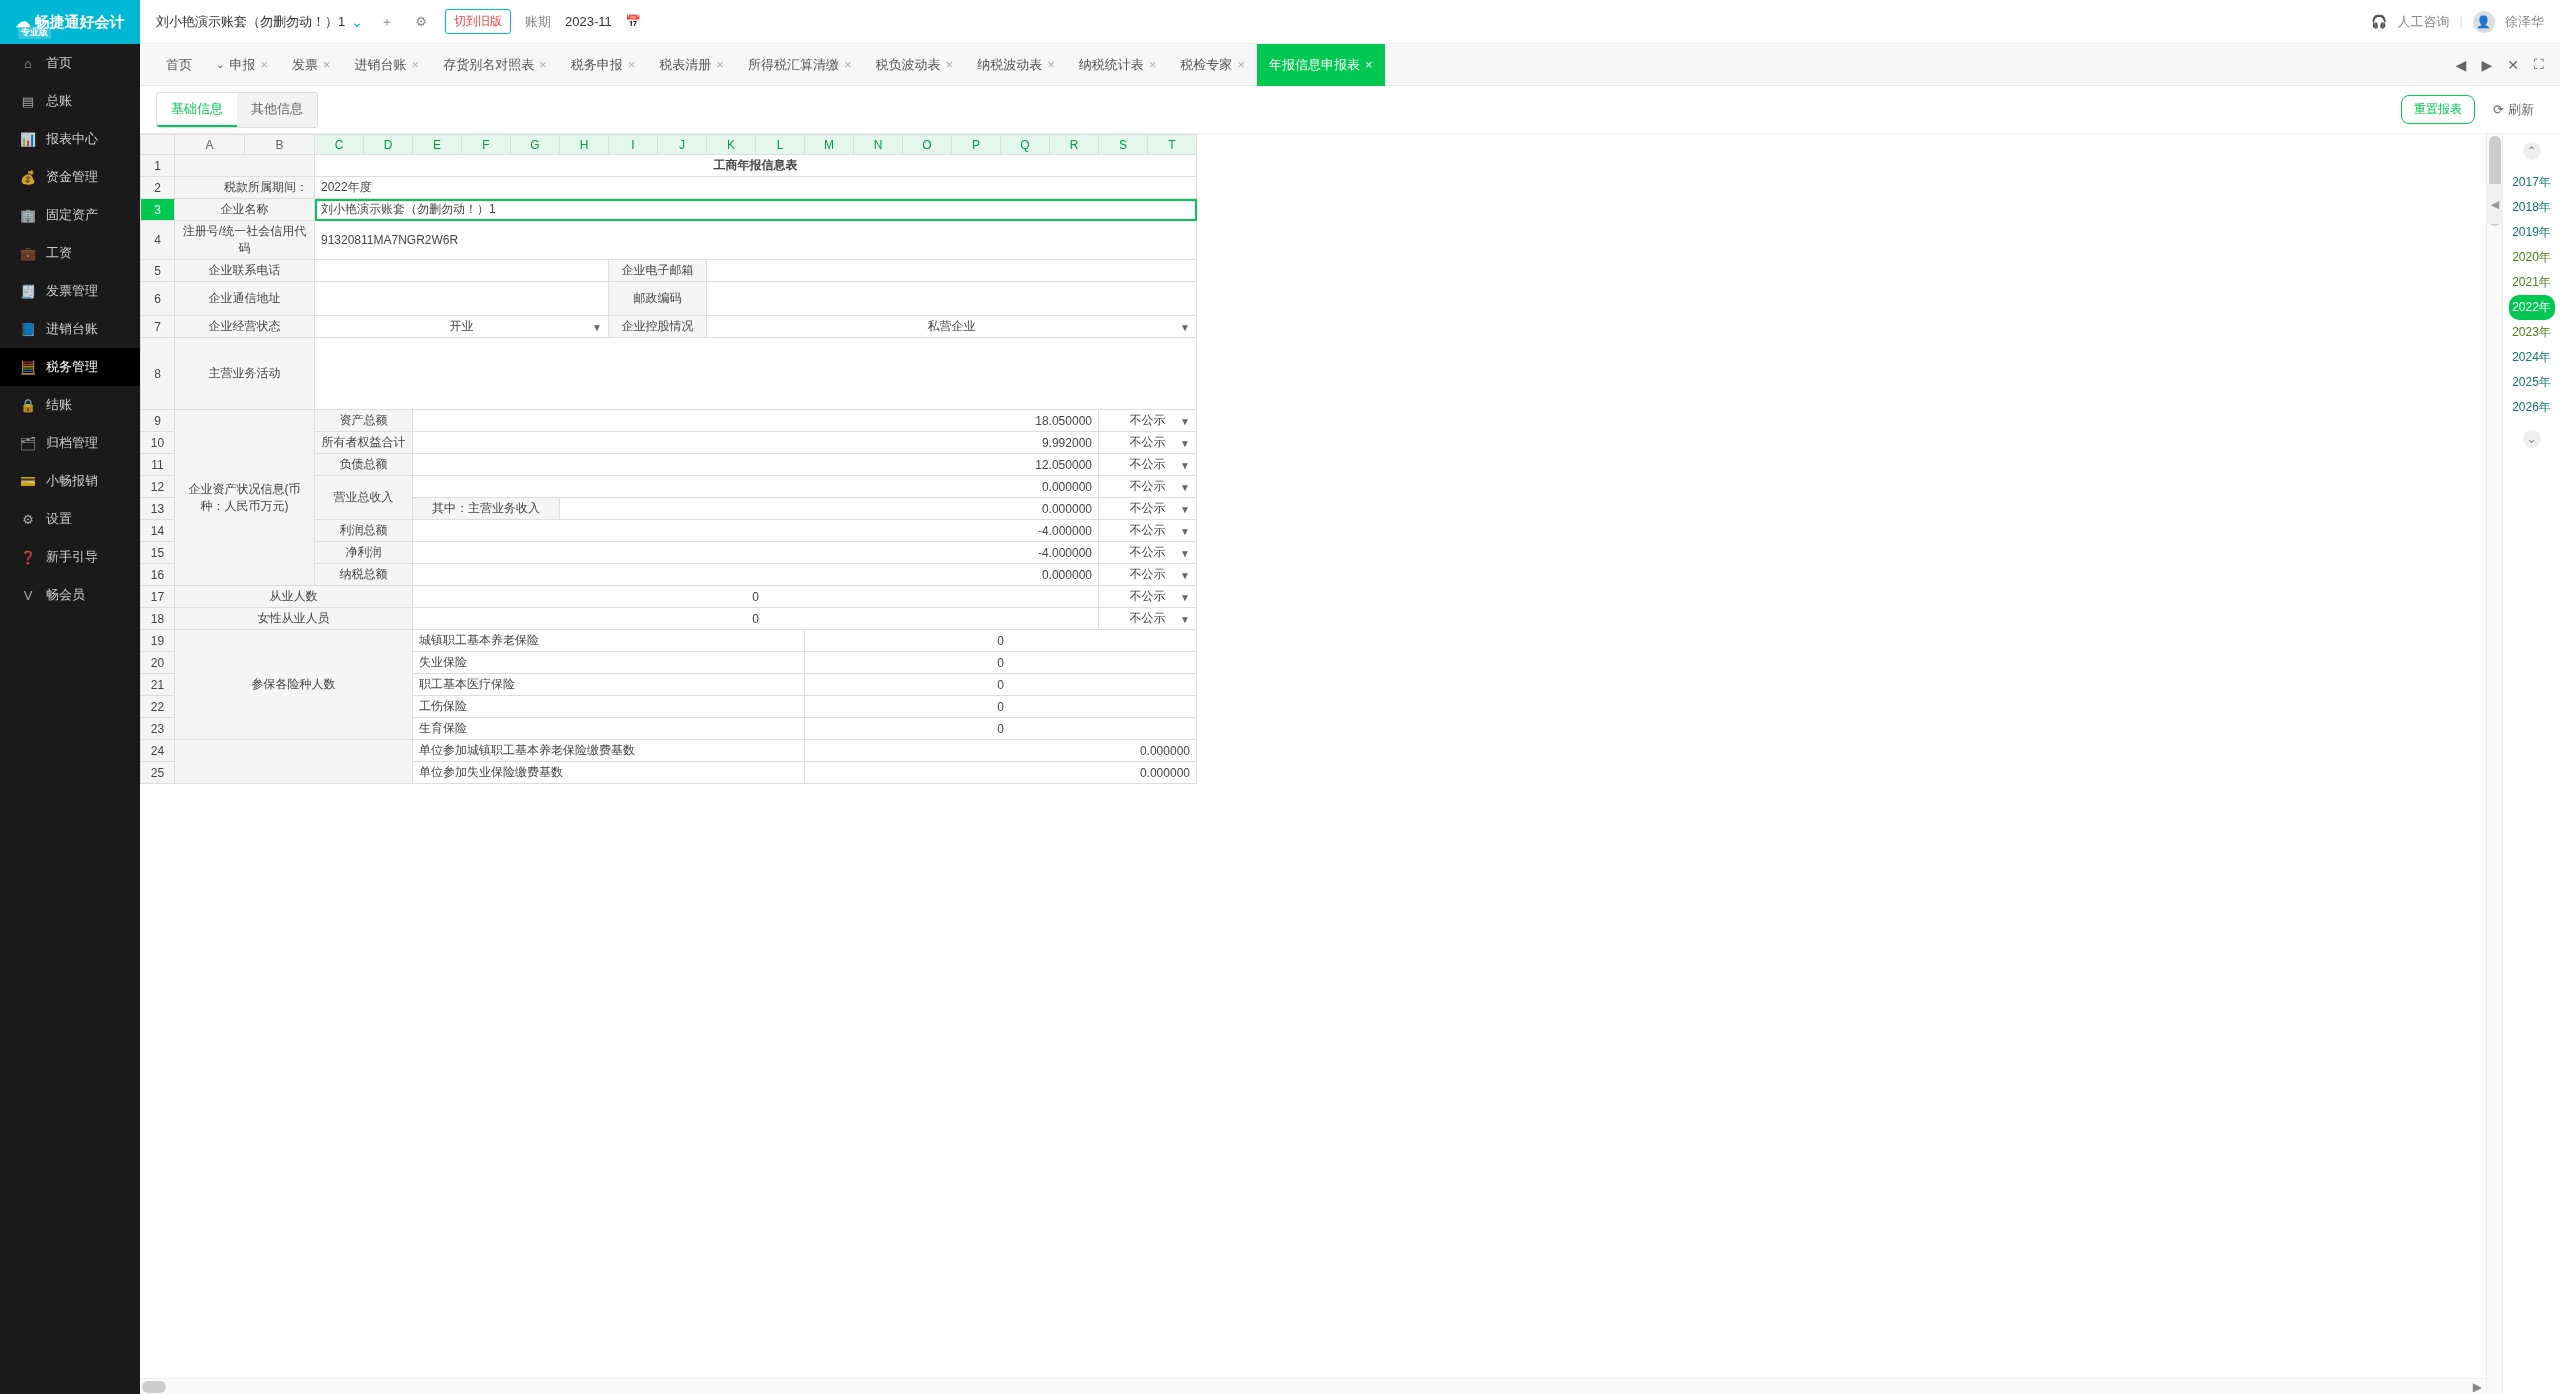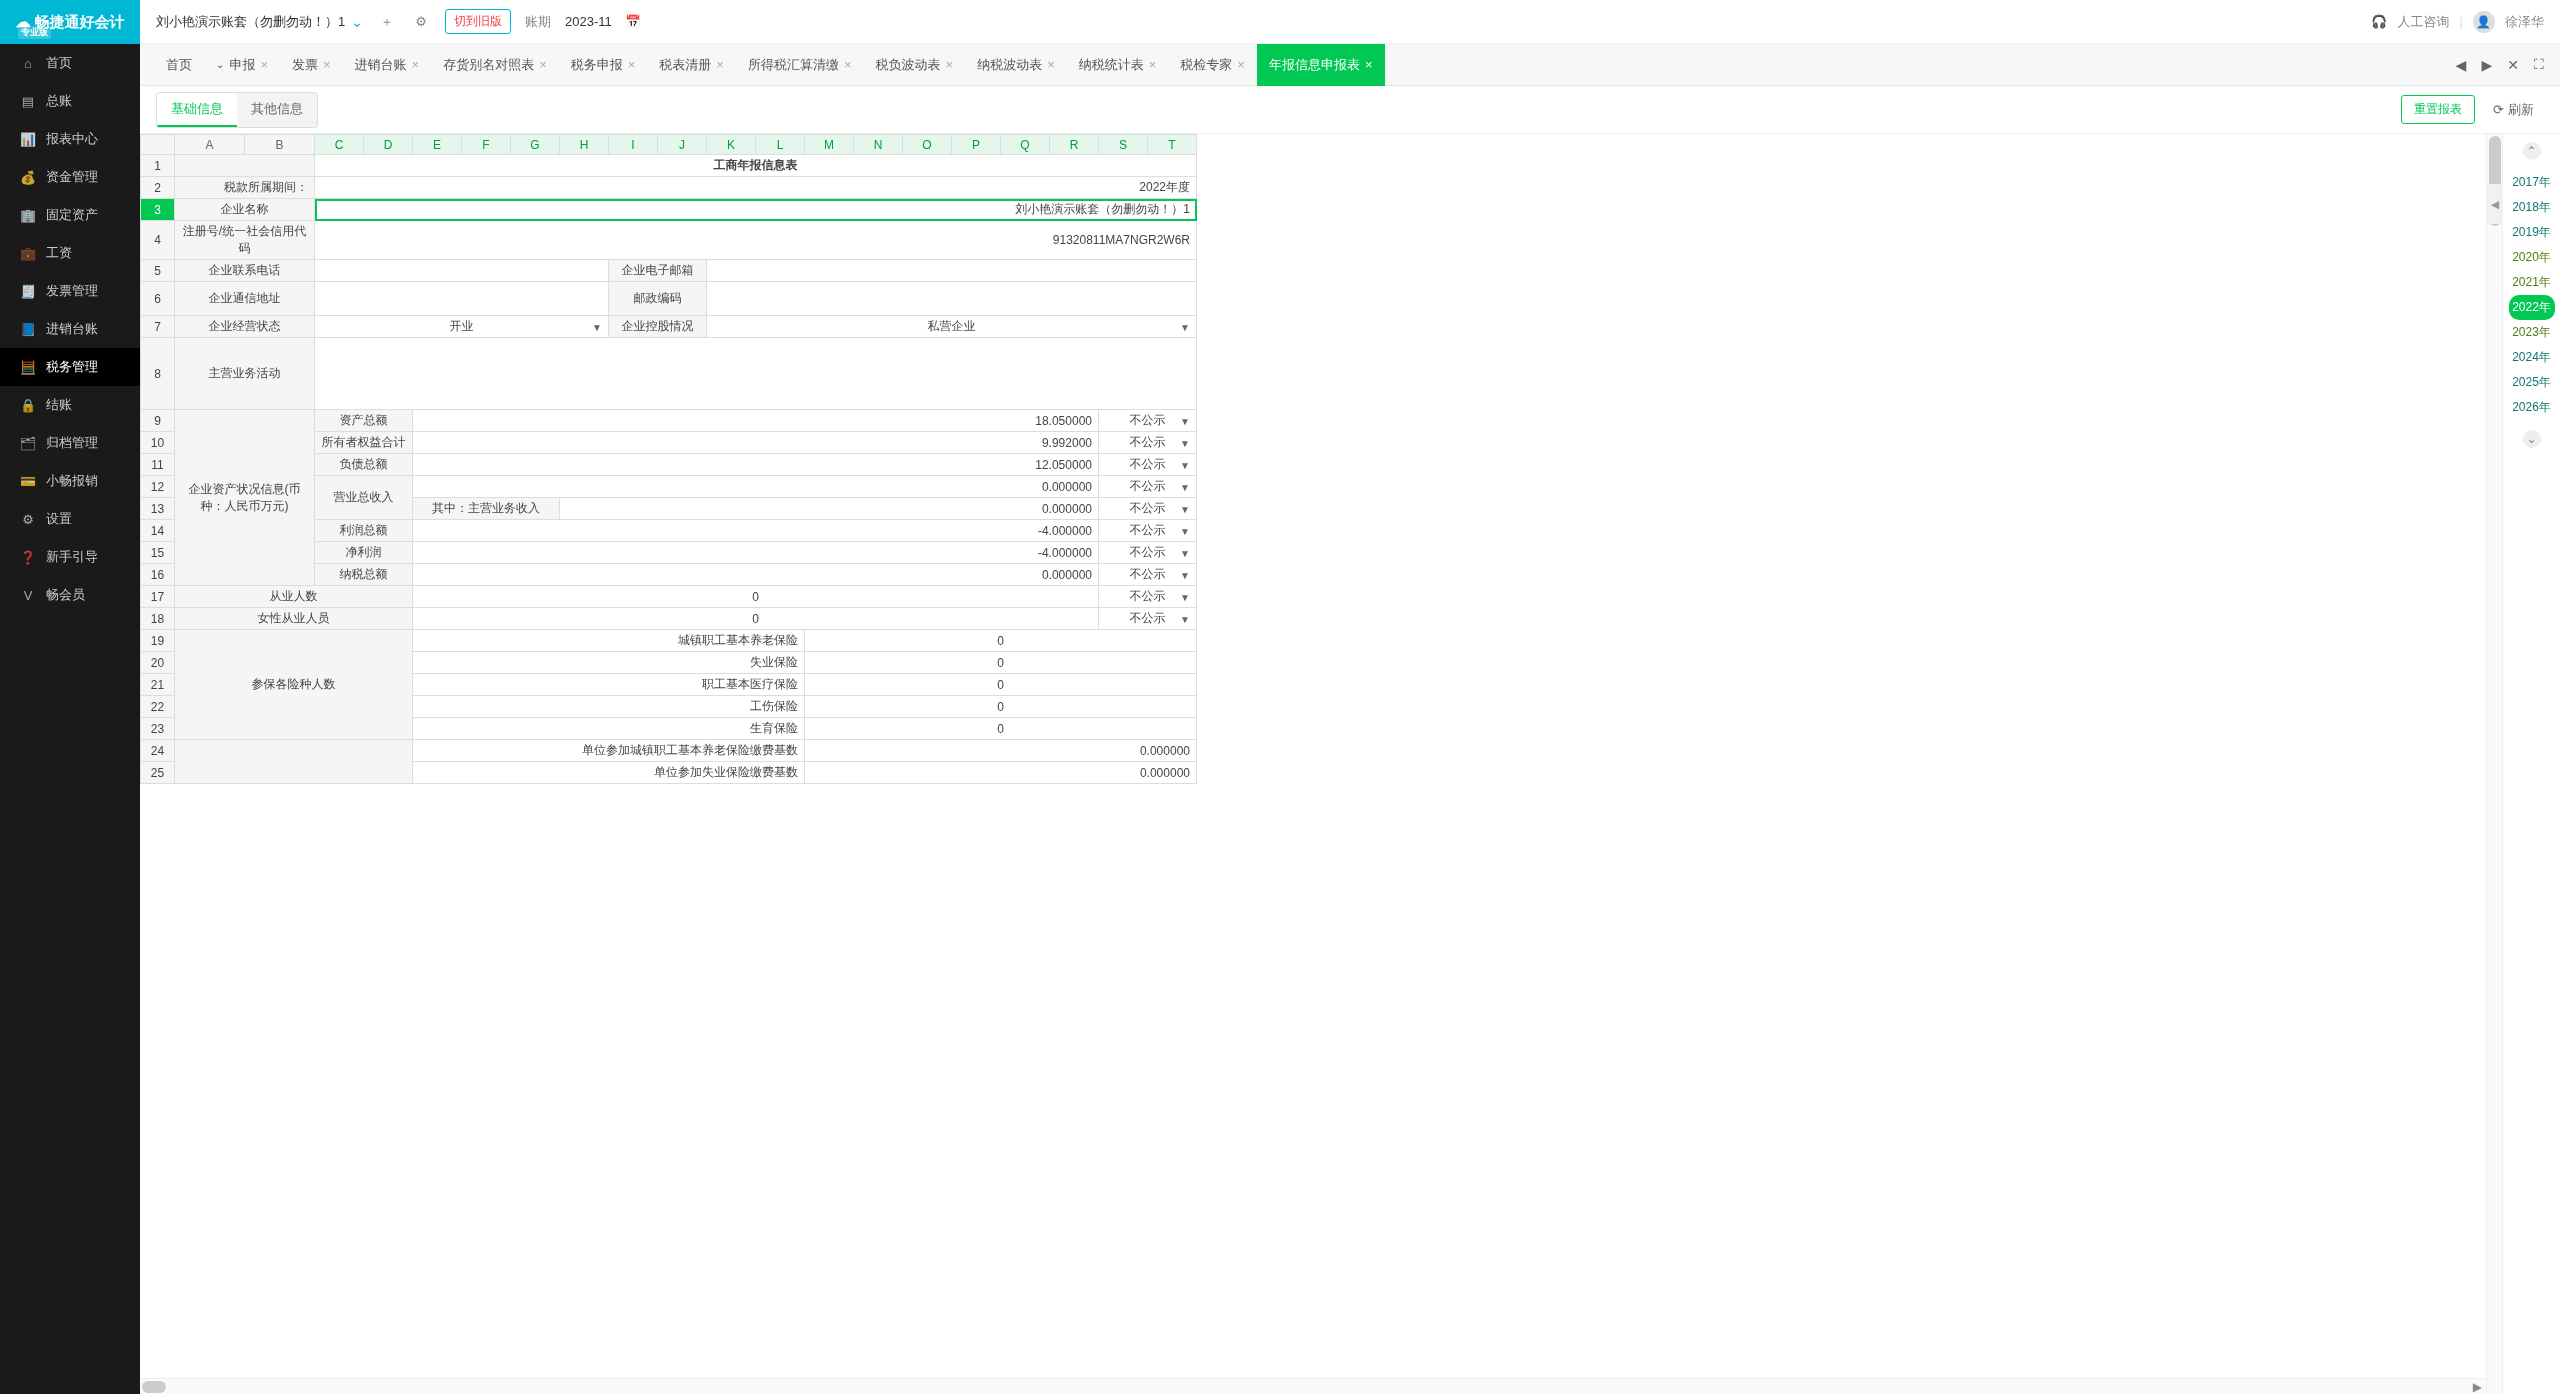--- a/index.html
+++ b/index.html
@@ -41,35 +41,35 @@
 .tabs-controls { display: flex; align-items: center; gap: 0; padding-right: 8px; }
 .tabs-controls .ctl { width: 26px; height: 26px; display: flex; align-items: center; justify-content: center; color: #666; cursor: pointer; font-size: 14px; }
 
 
 .subbar { height: 48px; display: flex; align-items: center; padding: 0 16px; gap: 8px; background: #fff; border-bottom: 1px solid #eee;}
 .subtabs { display: flex; border: 1px solid #ddd; border-radius: 3px; overflow: hidden; }
 .subtab { padding: 7px 14px; font-size: 13px; cursor: pointer; background: #fff; color: #666; }
 .subtab.active { background: #fff; color: #00c853; font-weight: 500; border-bottom: 2px solid #00c853; }
 .subtab:not(.active) { background: #f3f3f3; }
 .subbar-spacer { flex: 1; }
-.reset-btn { border: 1px solid #00c853; color: #00c853; padding: 5px 12px; border-radius: 3px; cursor: pointer; font-size: 12px; }
+.reset-btn { border: 1px solid #00c853; color: #00c853; padding: 5px 12px; border-radius: 8px; cursor: pointer; font-size: 12px; }
 .refresh-btn { display: flex; align-items: center; gap: 4px; color: #666; cursor: pointer; padding: 5px 10px; }
 
 
 .sheet-wrap { flex: 1; display: flex; overflow: hidden; background: #fff; position: relative; }
 .sheet { flex: 1; overflow: auto; }
 table.grid { border-collapse: collapse; table-layout: fixed; }
 table.grid th, table.grid td { border: 1px solid #ddd; height: 22px; font-size: 12px; padding: 2px 6px; color: #444; background: #fff; vertical-align: middle; }
 table.grid th { background: #f5f5f5; font-weight: normal; text-align: center; color: #666; height: 20px;}
 .rownum { background: #f5f5f5 !important; text-align: center; color: #666; width: 34px; }
 .rownum.active { background: #00c853 !important; color: #fff; }
 .col-head.active-range { background: #e5f7ec; color: #00a040;}
 .corner { background: #f5f5f5 !important; width: 34px; }
 .label-cell { background: #f5f5f5 !important; text-align: center; }
-.val-cell { text-align: right; margin-left: 16px; }
+.val-cell { text-align: left; margin-left: 16px; }
 .num-cell { text-align: right; padding-right: 10px; margin-left: 48px; }
 .title-cell { text-align: center; font-size: 15px; font-weight: bold; color: #333; }
 .selected-cell { outline: 2px solid #00c853; outline-offset: -2px; position: relative;}
 .dropdown-cell { position: relative; text-align: center; }
 .dd-caret { position: absolute; right: 6px; top: 50%; transform: translateY(-50%); color: #666; font-size: 10px;}
 .vis-cell { text-align: center; position: relative; }
 
 
 .year-rail { width: 58px; border-left: 1px solid #eee; display: flex; flex-direction: column; align-items: center; padding-top: 8px; gap: 4px; background: #fff; position: relative;}
 .rail-collapse { width: 16px; height: 40px; background: #f1f1f1; position: absolute; left: -16px; top: 50px; border-radius: 3px 0 0 3px; display:flex; align-items:center; justify-content:center; color:#999; cursor:pointer; font-size:11px;}

